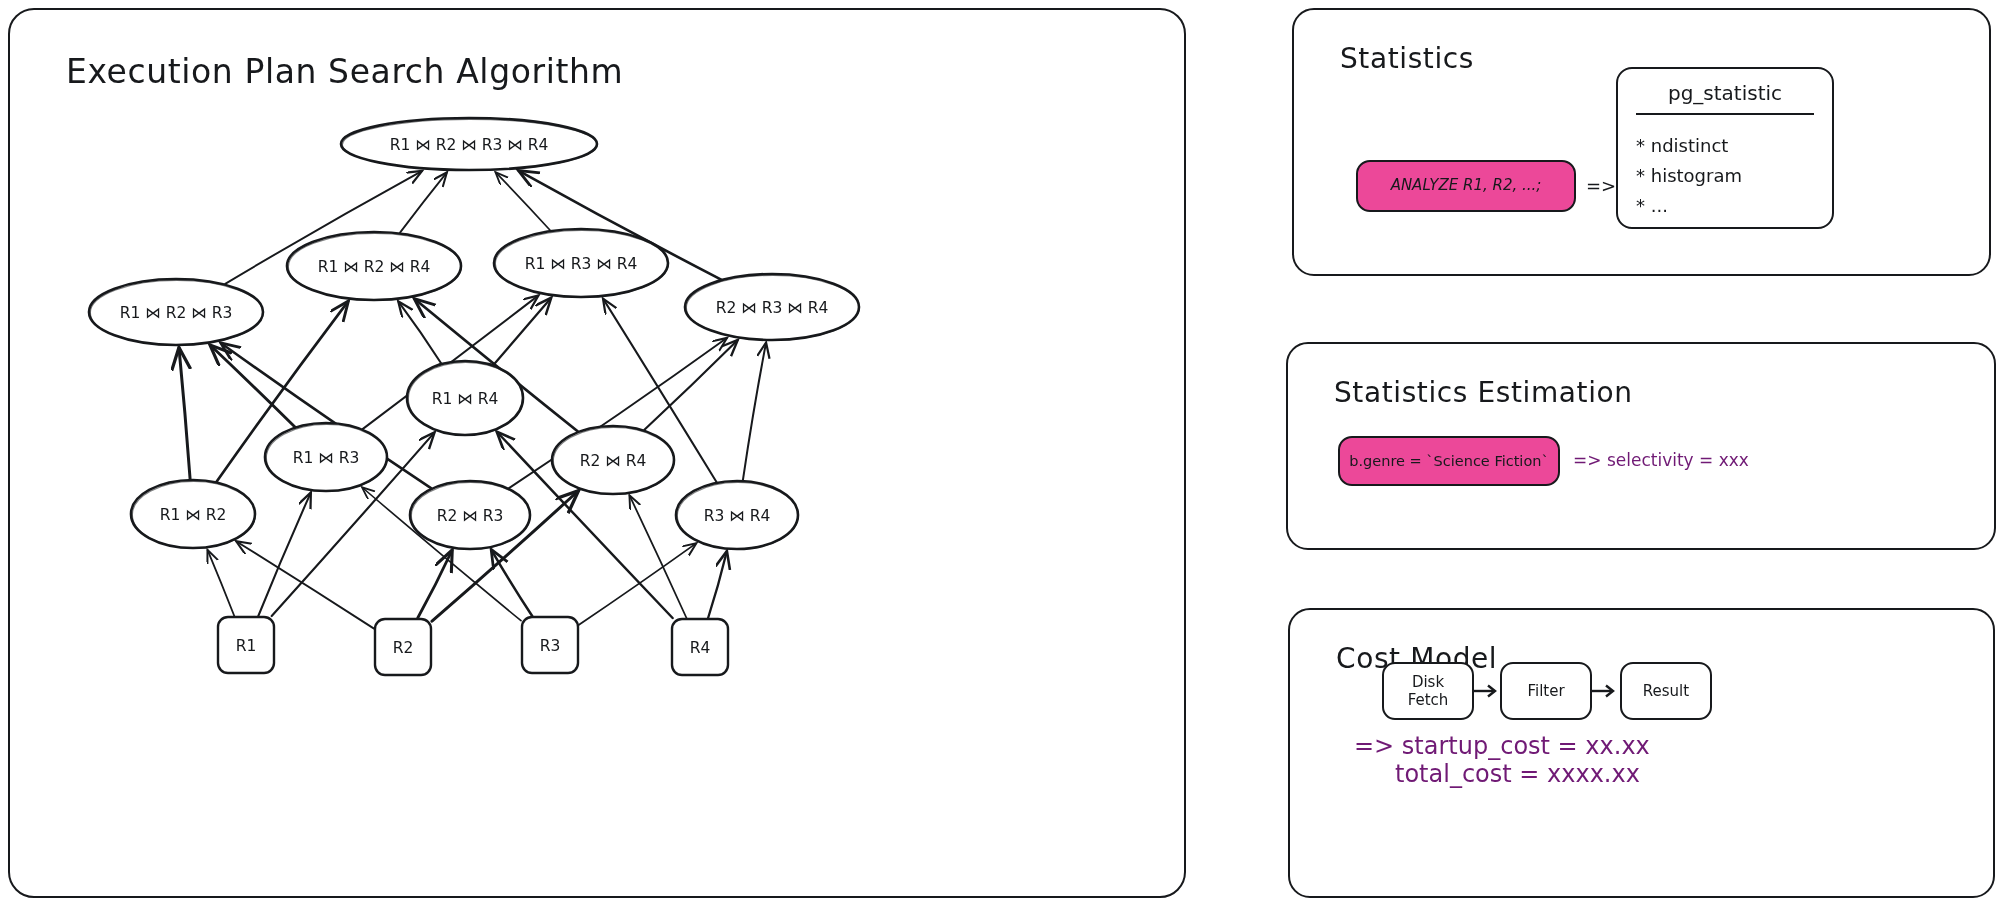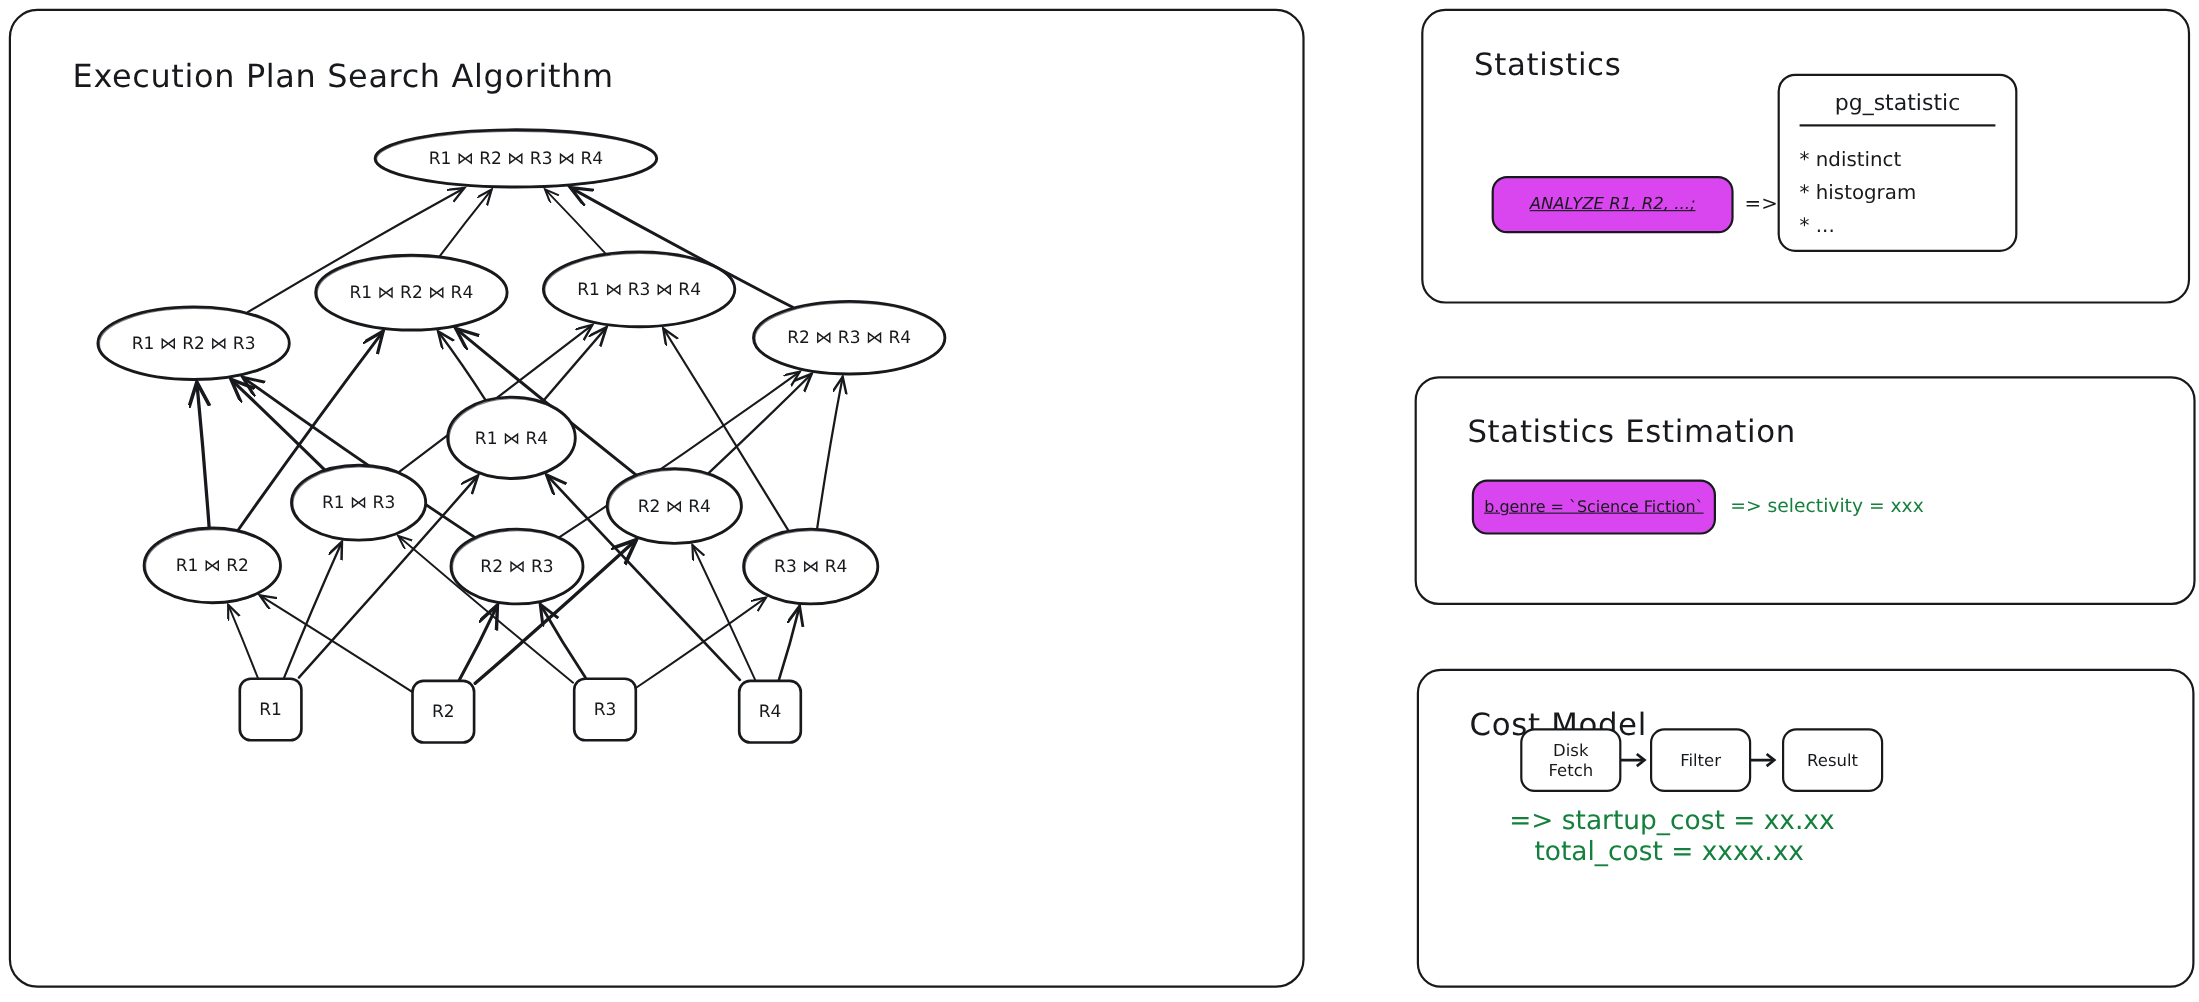--- a/index.html
+++ b/index.html
@@ -23,53 +23,52 @@
     position:absolute;
     font-family:"DejaVu Sans", sans-serif;
     font-weight:400;
     letter-spacing:.6px;
     color:#17191c;
     white-space:nowrap;
   }
 
   
   #left-panel{left:8px;top:8px;width:1178px;height:890px;border-radius:26px;}
-  #left-title{left:56px;top:42px;font-size:29px;}
+  #left-title{left:56px;top:42px;font-size:33px;}
 
   
   #stats-panel{left:1292px;top:8px;width:699px;height:268px;}
   #stats-title{left:46px;top:32px;font-size:28px;}
   #sel-panel{left:1286px;top:342px;width:710px;height:208px;}
   #sel-title{left:46px;top:32px;font-size:28px;}
   #cost-panel{left:1288px;top:608px;width:707px;height:290px;}
   #cost-title{left:46px;top:32px;font-size:28px;}
 
   
   .chip{
     position:absolute;
     border:2.2px solid #17191c;
     border-radius:14px;
-    background:#d946ef;
+    background:#ec4899;
     display:flex;align-items:center;justify-content:center;
     box-sizing:border-box;
     text-align:center;
     white-space:pre-line;
     line-height:1.15;
-    text-decoration:underline;
   }
   .arrow-txt{
     position:absolute;
     font-size:19px;
     color:#17191c;
     white-space:nowrap;
   }
   .plain-txt{
     position:absolute;
     font-size:19px;
-    color:#15803d;
+    color:#701a75;
     white-space:nowrap;
   }
 
   
   #analyze-chip{left:62px;top:150px;width:220px;height:52px;font-size:15px;font-style:italic;}
   #stats-arrow{left:292px;top:165px;font-size:18px;}
   #pg-card{
     position:absolute;left:322px;top:57px;width:218px;height:162px;
     border:2.4px solid #17191c;border-radius:16px;background:#fff;box-sizing:border-box;
   }
@@ -86,21 +85,21 @@
     position:absolute;border:2.2px solid #17191c;border-radius:13px;background:#fff;
     box-sizing:border-box;display:flex;align-items:center;justify-content:center;
     text-align:center;white-space:pre-line;font-size:15px;line-height:1.2;
   }
   #cb0{left:92px;top:52px;width:92px;height:58px;}
   #cb1{left:210px;top:52px;width:92px;height:58px;}
   #cb2{left:330px;top:52px;width:92px;height:58px;}
   .cost-arrow{position:absolute;top:70px;width:30px;height:22px;}
   #ca0{left:182px;}
   #ca1{left:300px;}
-  #cost-line1{left:82px;top:122px;font-size:24px;white-space:nowrap;}
+  #cost-line1{left:64px;top:122px;font-size:24px;white-space:nowrap;}
   #cost-line2{left:105px;top:150px;font-size:24px;white-space:nowrap;}
 
   
   #lattice{position:absolute;left:8px;top:8px;width:1178px;height:890px;}
   .node-ell{fill:#ffffff;stroke:#17191c;stroke-width:2.6;}
   .node-rect{fill:#ffffff;stroke:#17191c;stroke-width:2.4;}
   .node-label{
     font-family:"DejaVu Sans", sans-serif;
     font-size:15.5px;fill:#17191c;text-anchor:middle;dominant-baseline:middle;
   }

